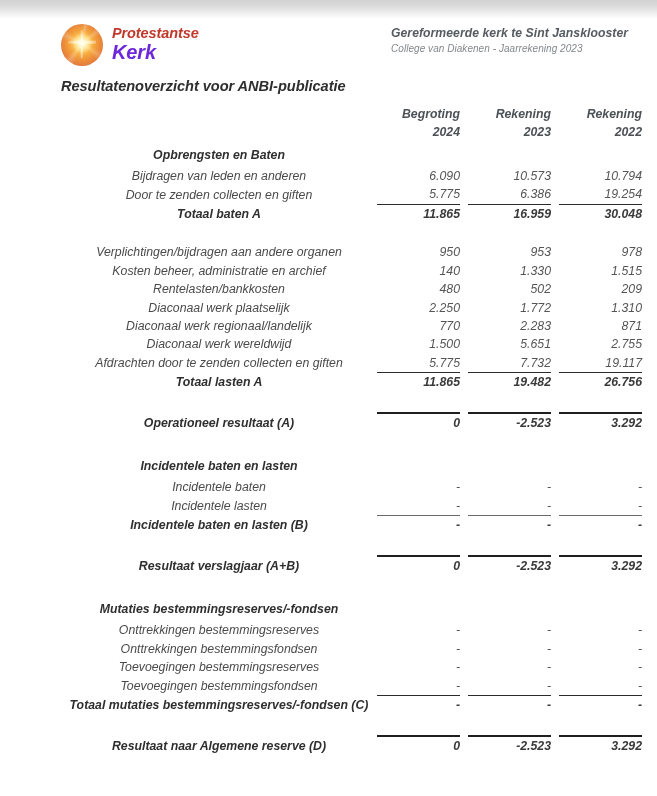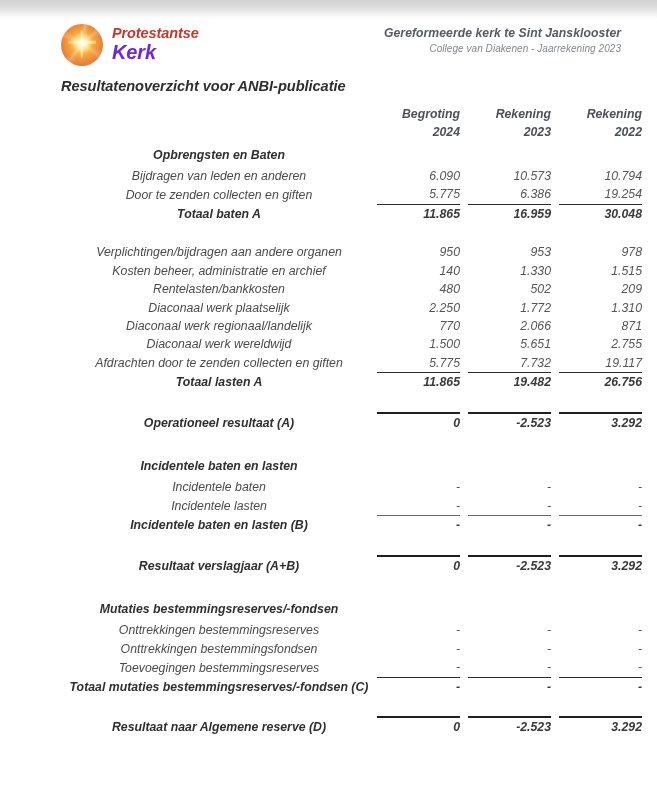--- a/index.html
+++ b/index.html
@@ -132,23 +132,22 @@
   }
   .logo-words .l2 {
     font-size: 20px;
     font-weight: bold;
     color: #6d28d9;
     letter-spacing: -0.1px;
   }
 
   .org-block {
     position: absolute;
-    right: 36px;
+    right: 29px;
     top: 3px;
-    text-align: right;
   }
   .org-block .org-name {
     font-size: 12.2px;
     font-weight: bold;
     color: #555b60;
     line-height: 1.42;
     letter-spacing: 0.05px;
   }
   .org-block .org-sub {
     font-size: 10px;
@@ -366,21 +365,21 @@
             <td class="r-num">2.250</td>
             <td></td>
             <td class="r-num">1.772</td>
             <td></td>
             <td class="r-num">1.310</td>
           </tr>
           <tr class="row-data">
             <td class="r-label">Diaconaal werk regionaal/landelijk</td>
             <td class="r-num">770</td>
             <td></td>
-            <td class="r-num">2.066</td>
+            <td class="r-num">2.283</td>
             <td></td>
             <td class="r-num">871</td>
           </tr>
           <tr class="row-data">
             <td class="r-label">Diaconaal werk wereldwijd</td>
             <td class="r-num">1.500</td>
             <td></td>
             <td class="r-num">5.651</td>
             <td></td>
             <td class="r-num">2.755</td>
@@ -506,20 +505,28 @@
             <td class="r-num">-</td>
           </tr>
           <tr class="row-data">
             <td class="r-label">Toevoegingen bestemmingsreserves</td>
             <td class="r-num">-</td>
             <td></td>
             <td class="r-num">-</td>
             <td></td>
             <td class="r-num">-</td>
           </tr>
+          <tr class="row-data">
+            <td class="r-label">Toevoegingen bestemmingsfondsen</td>
+            <td class="r-num">-</td>
+            <td></td>
+            <td class="r-num">-</td>
+            <td></td>
+            <td class="r-num">-</td>
+          </tr>
           <tr class="row-total">
             <td class="r-label bold">Totaal mutaties bestemmingsreserves/-fondsen (C)</td>
             <td class="r-num bold rule-top">-</td>
             <td></td>
             <td class="r-num bold rule-top">-</td>
             <td></td>
             <td class="r-num bold rule-top">-</td>
           </tr>
           <tr class="row-spacer">
             <td class="r-label"></td>

